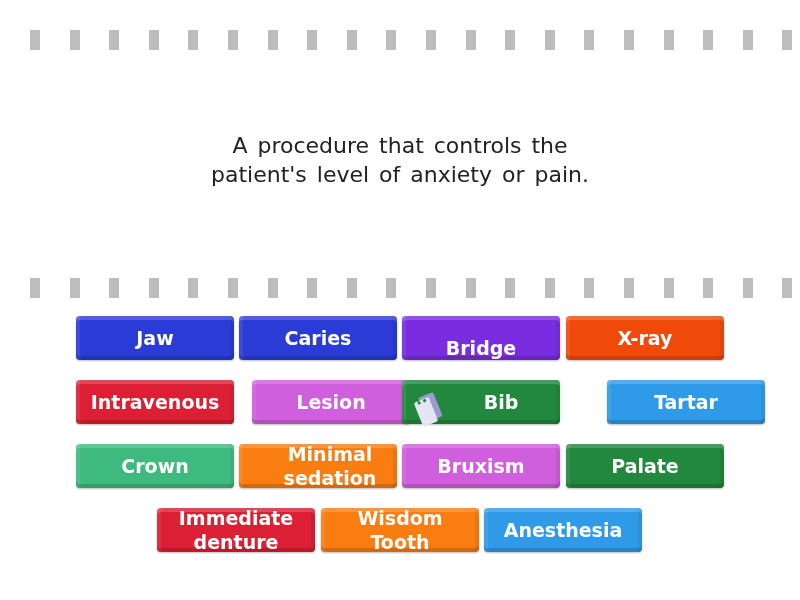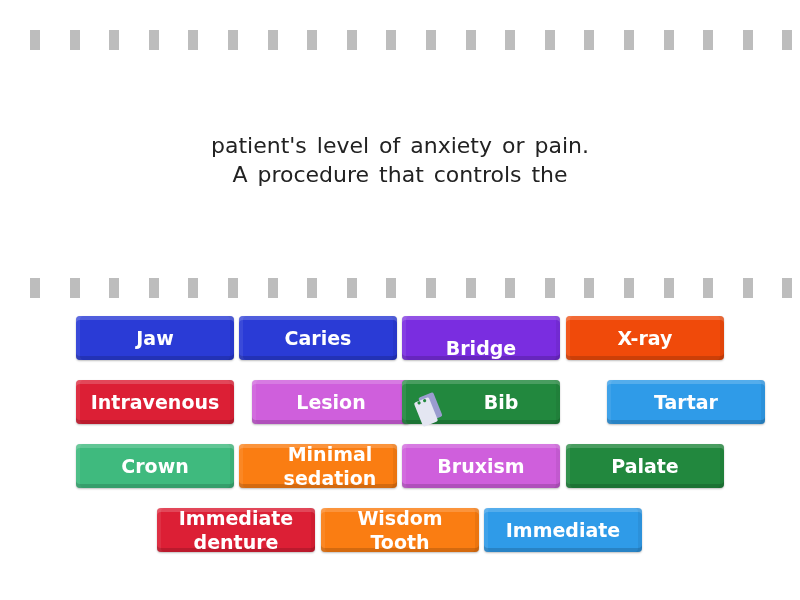--- a/index.html
+++ b/index.html
@@ -47,22 +47,22 @@
     <div class="dash" style="left: 545px;"></div>
     <div class="dash" style="left: 584px;"></div>
     <div class="dash" style="left: 624px;"></div>
     <div class="dash" style="left: 664px;"></div>
     <div class="dash" style="left: 703px;"></div>
     <div class="dash" style="left: 743px;"></div>
     <div class="dash" style="left: 782px;"></div>
   </div>
 
 <div class="question">
+  <div>A procedure that controls the</div>
   <div>patient's level of anxiety or pain.</div>
-  <div>A procedure that controls the</div>
 </div>
 
 <div class="dash-row" id="dashes-bottom" style="top:278px;">
     <div class="dash" style="left: 30px;"></div>
     <div class="dash" style="left: 70px;"></div>
     <div class="dash" style="left: 109px;"></div>
     <div class="dash" style="left: 149px;"></div>
     <div class="dash" style="left: 188px;"></div>
     <div class="dash" style="left: 228px;"></div>
     <div class="dash" style="left: 268px;"></div>
@@ -129,15 +129,15 @@
       <span class="label">Palate</span>
     </div>
 
   <div class="tile" style="left: 157px; top: 508px; background: rgb(220, 31, 53);">
       <span class="label">Immediate denture</span>
     </div>
   <div class="tile" style="left: 321px; top: 508px; background: rgb(250, 125, 18);">
       <span class="label">Wisdom Tooth</span>
     </div>
   <div class="tile" style="left: 484px; top: 508px; background: rgb(47, 155, 232);">
-      <span class="label">Immediate</span>
+      <span class="label">Anesthesia</span>
     </div>
 </div>
 
 </body></html>

